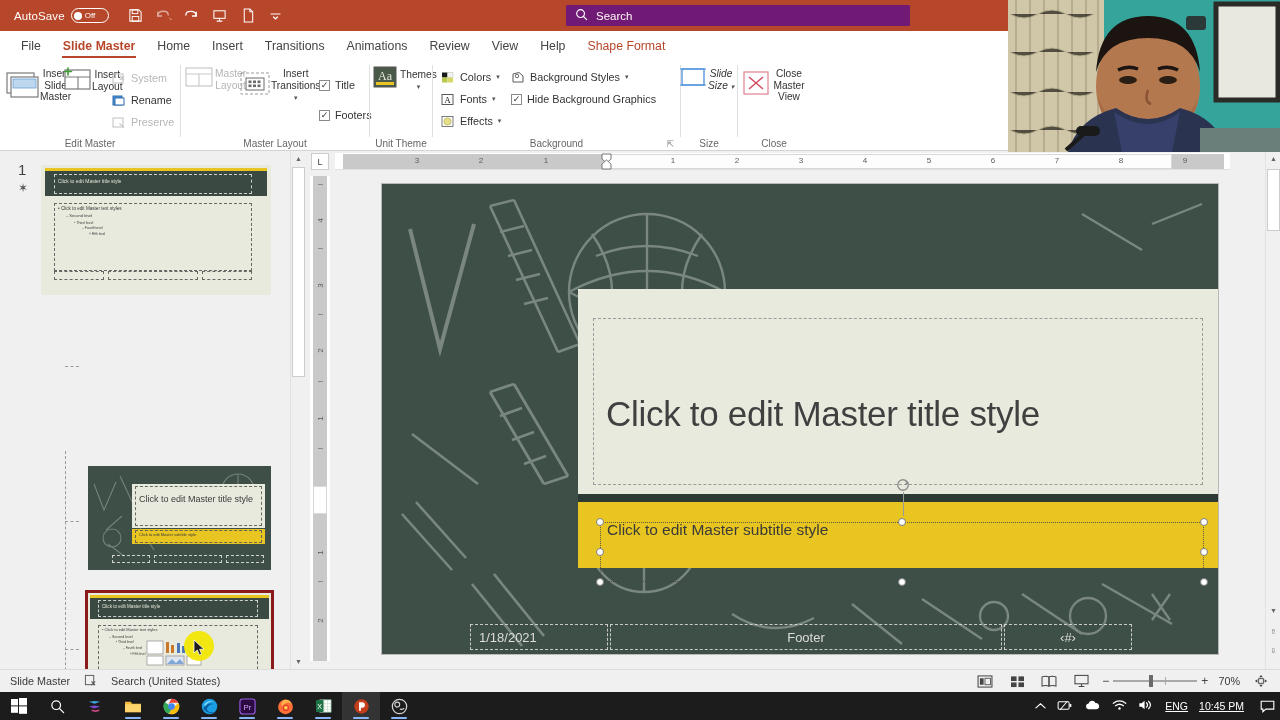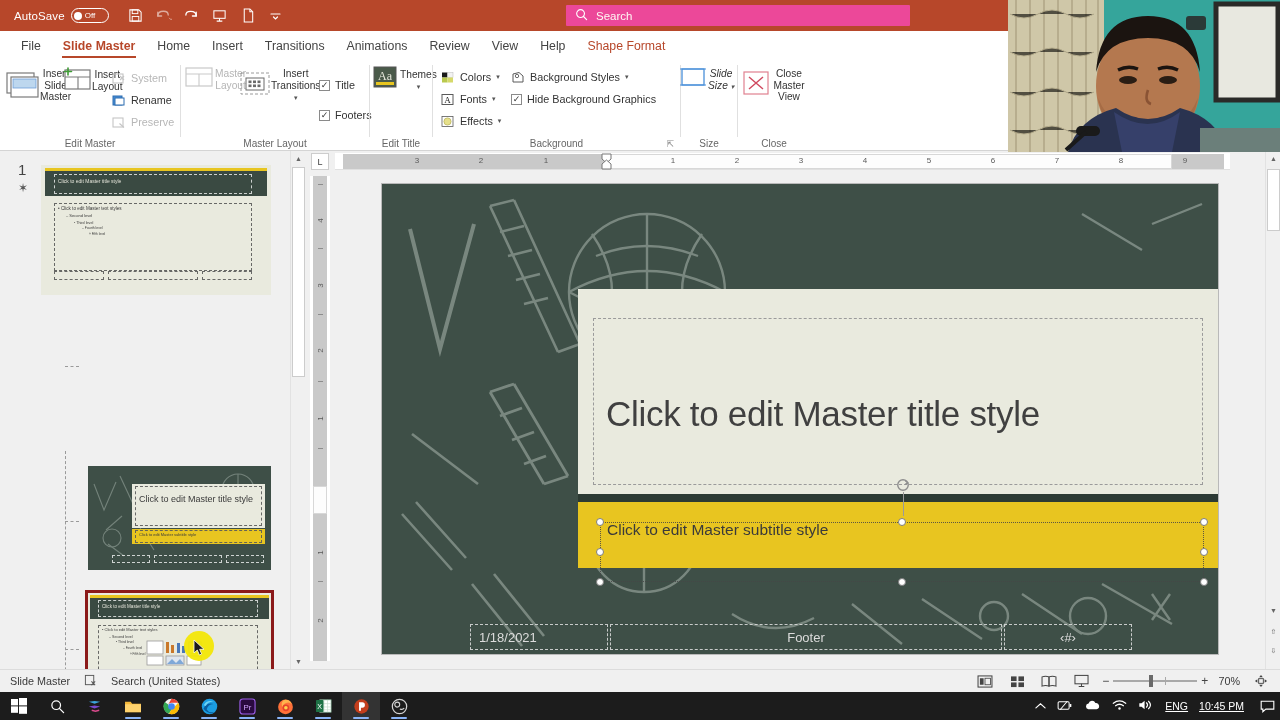--- a/index.html
+++ b/index.html
@@ -32,21 +32,21 @@
     color: #fff;
   }
   .qat-btn svg { display: block; }
   .qat-dim { opacity: .55; }
   .doc-title {
     position: absolute; left: 0; right: 0; text-align: center;
     font-size: 12px; color: #fff; pointer-events: none;
   }
   .search-box {
     position: absolute; left: 566px; top: 5px; width: 344px; height: 21px;
-    background: #ec4899; display: flex; align-items: center; gap: 8px;
+    background: #701a75; display: flex; align-items: center; gap: 8px;
     padding-left: 9px; border-radius: 1px;
   }
   .search-box .ph { font-size: 11.5px; color: #fff7f4; }
   .user-name {
     position: absolute; right: 210px; top: 8px; font-size: 11.5px; color: #fff;
   }
 
   
   .tabstrip {
     position: absolute; left: 0; top: 31px; width: 1280px; height: 28px;
@@ -450,21 +450,21 @@
       <div class="bigbtn" style="left:0;">
         <span>
           <svg class="ic" width="30" height="28" viewBox="0 0 30 28">
               <rect x="4" y="2" width="22" height="20" fill="#4a5a4a" stroke="#555" stroke-width="1"></rect>
               <text x="15" y="15" font-family="Liberation Serif, serif" font-size="12" fill="#e9eade" text-anchor="middle">Aa</text>
               <rect x="6" y="17" width="18" height="3" fill="#e8c520"></rect>
             </svg>
         </span>
         <span class="lbl"><span>Themes</span><br><span class="caret">▾</span></span>
       </div>
-      <div class="rgroup-label">Edit Title</div>
+      <div class="rgroup-label">Unit Theme</div>
     </div>
     <div class="rgroup-sep" style="left:432px;"></div>
 
     <div class="rgroup" style="left:433px; width:247px;">
       <div class="smallbtn" style="left:8px; top:8px;">
         <span>
           <svg class="ic" width="14" height="13" viewBox="0 0 14 13">
               <rect x="1" y="1.5" width="5.5" height="5" fill="#1a1a1a"></rect>
               <rect x="6.5" y="1.5" width="5.5" height="5" fill="#f2f2f2" stroke="#bbb" stroke-width=".5"></rect>
               <rect x="1" y="6.5" width="5.5" height="5" fill="#b9c94e"></rect>

